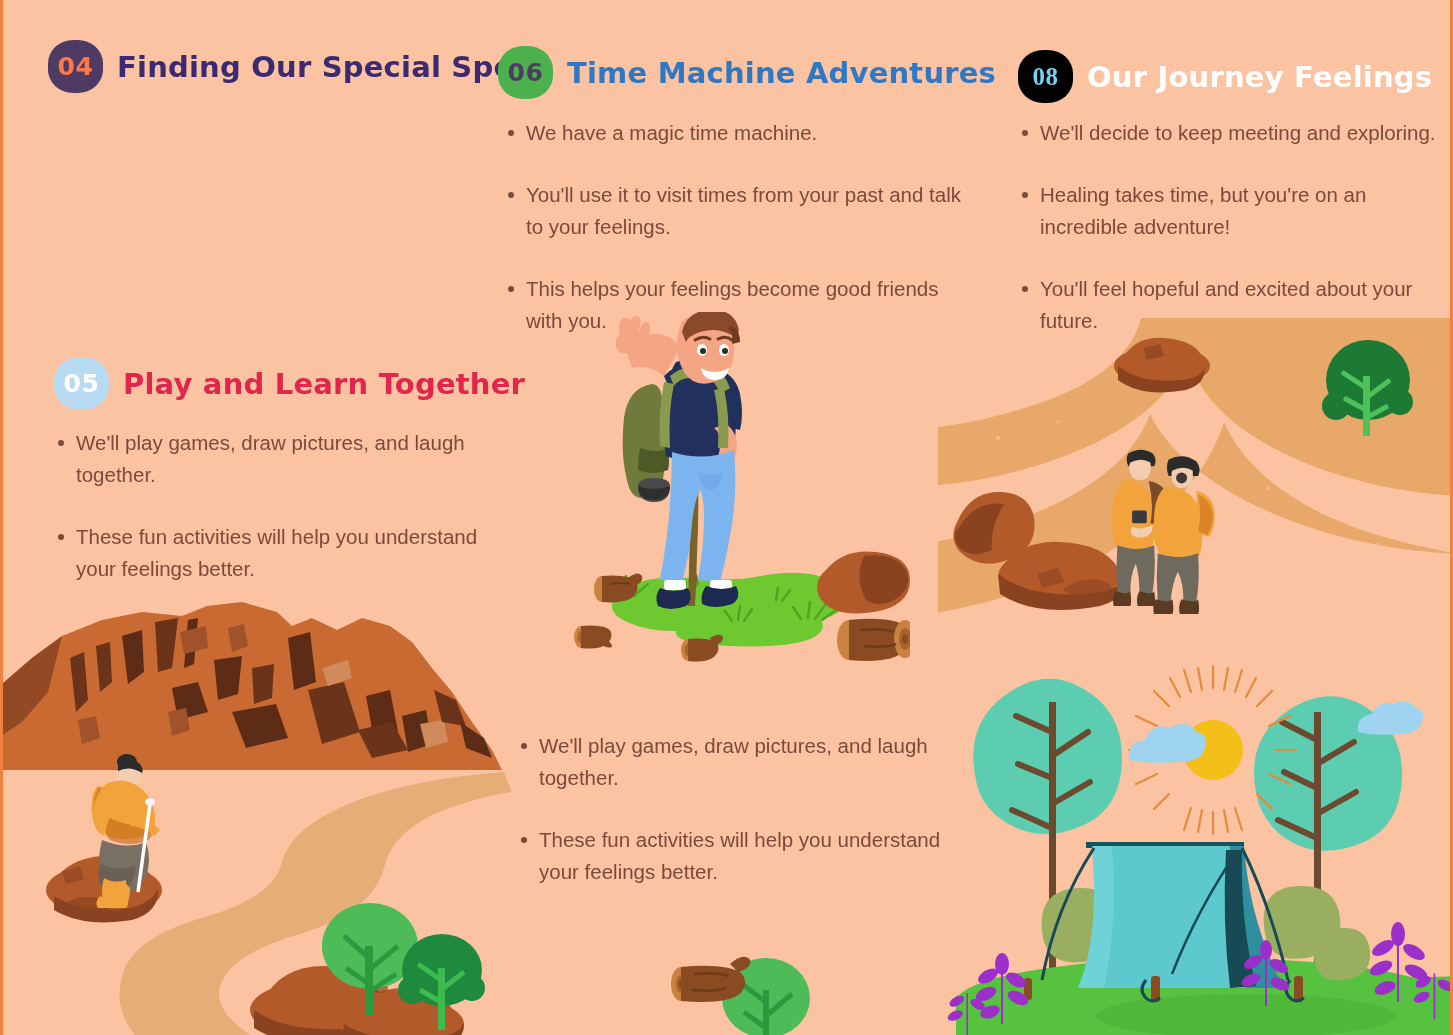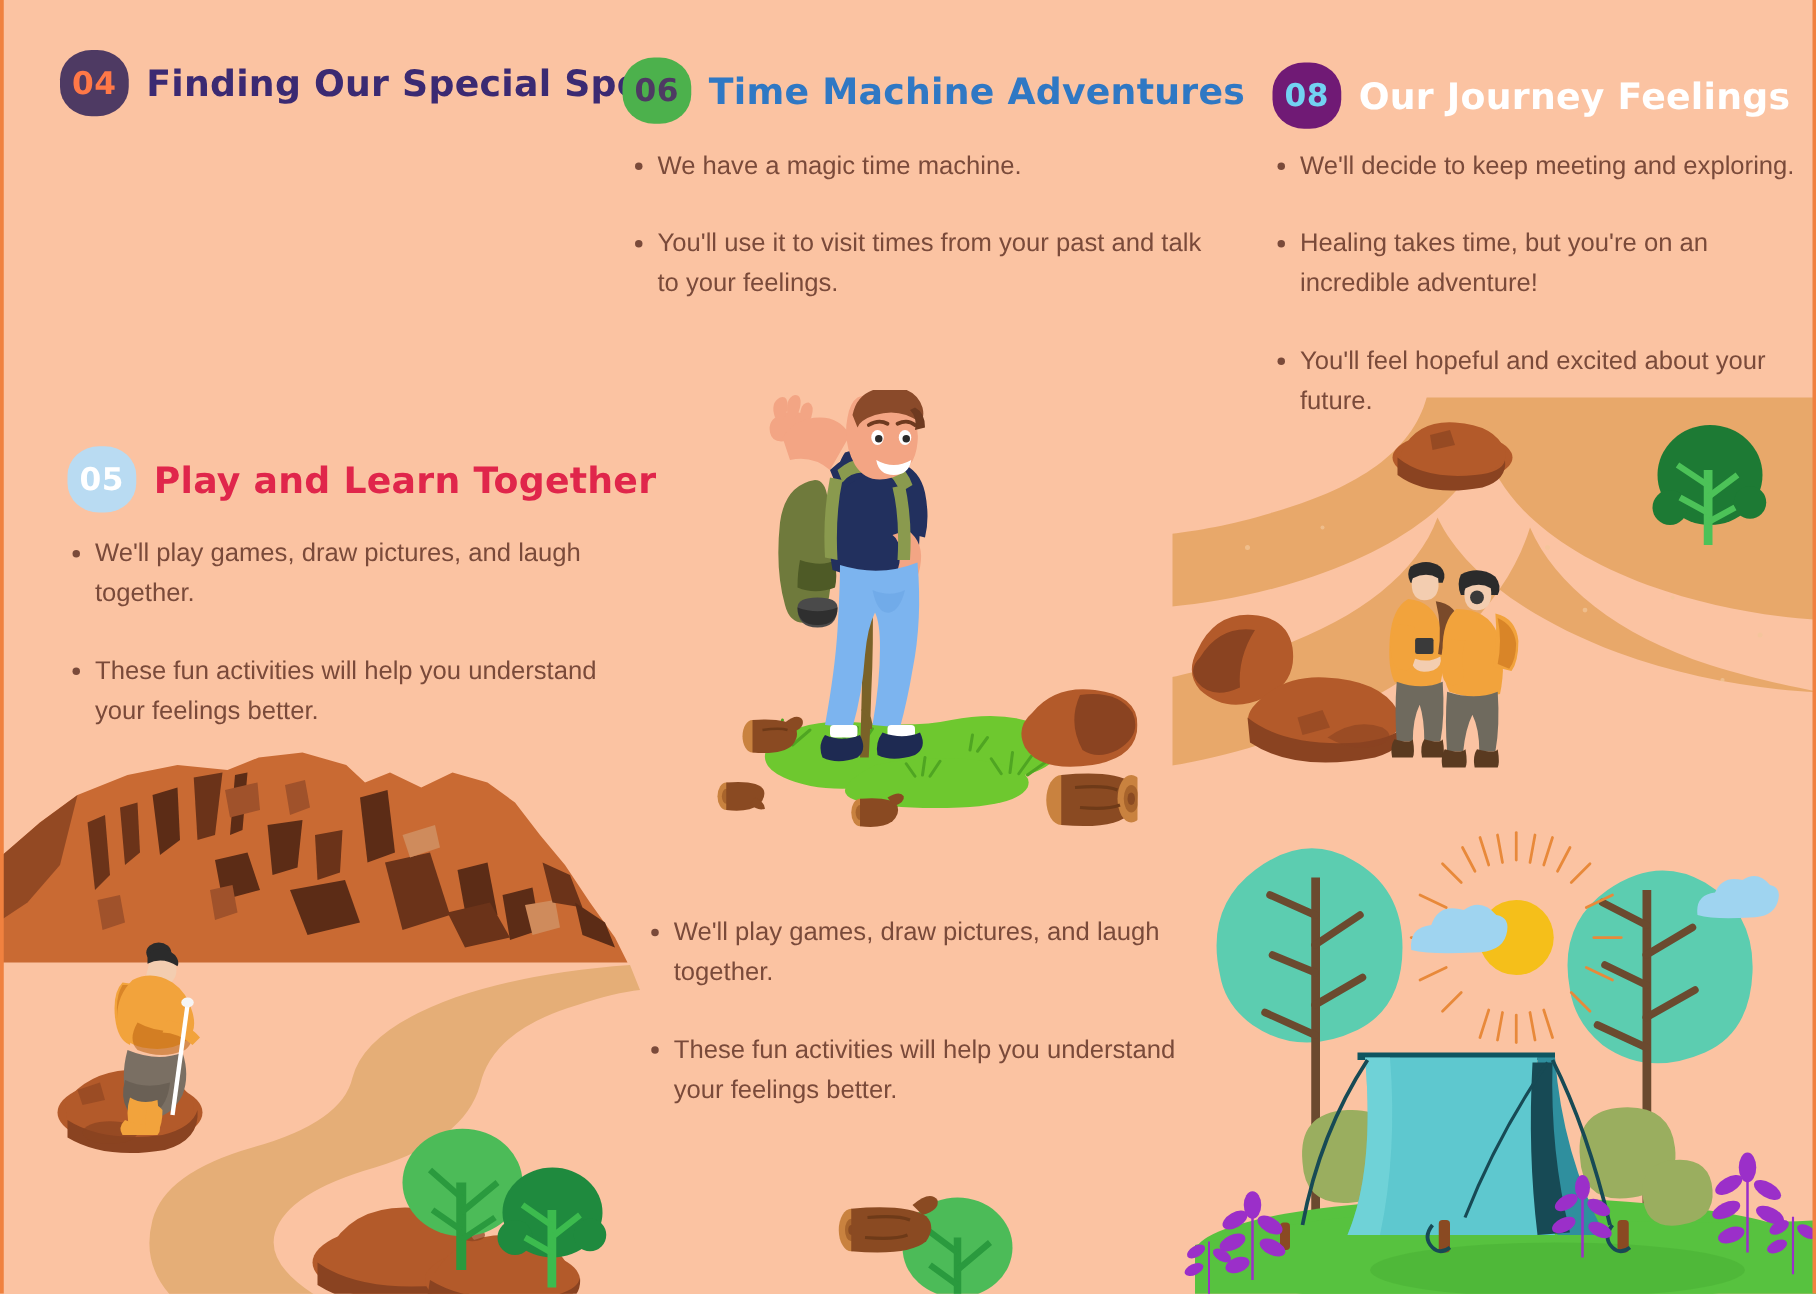--- a/index.html
+++ b/index.html
@@ -473,33 +473,34 @@
   </div>
 
   <div class="block" id="b06">
     <div class="head">
       <div class="badge" style="background:#4cb14c;color:#4e3a63;">06</div>
       <div class="sec-title" style="color:#2f78c4;">Time Machine Adventures</div>
     </div>
     <ul class="bullets">
       <li>We have a magic time machine.</li>
       <li>You'll use it to visit times from your past and talk to your feelings.</li>
+      <li>This helps your feelings become good friends with you.</li>
     </ul>
   </div>
 
   <div class="block" id="b07">
     <ul class="bullets">
       <li>We'll play games, draw pictures, and laugh together.</li>
       <li>These fun activities will help you understand your feelings better.</li>
     </ul>
   </div>
 
   <div class="block" id="b08">
     <div class="head">
-      <div class="badge" style="background:#701a75;color:#72d2f2;">08</div>
+      <div class="badge" style="background:#000000;color:#72d2f2;font-family:Liberation Serif, serif;">08</div>
       <div class="sec-title" style="color:#ffffff;">Our Journey Feelings</div>
     </div>
     <ul class="bullets">
       <li>We'll decide to keep meeting and exploring.</li>
       <li>Healing takes time, but you're on an incredible adventure!</li>
       <li>You'll feel hopeful and excited about your future.</li>
     </ul>
   </div>
 </div>
 

